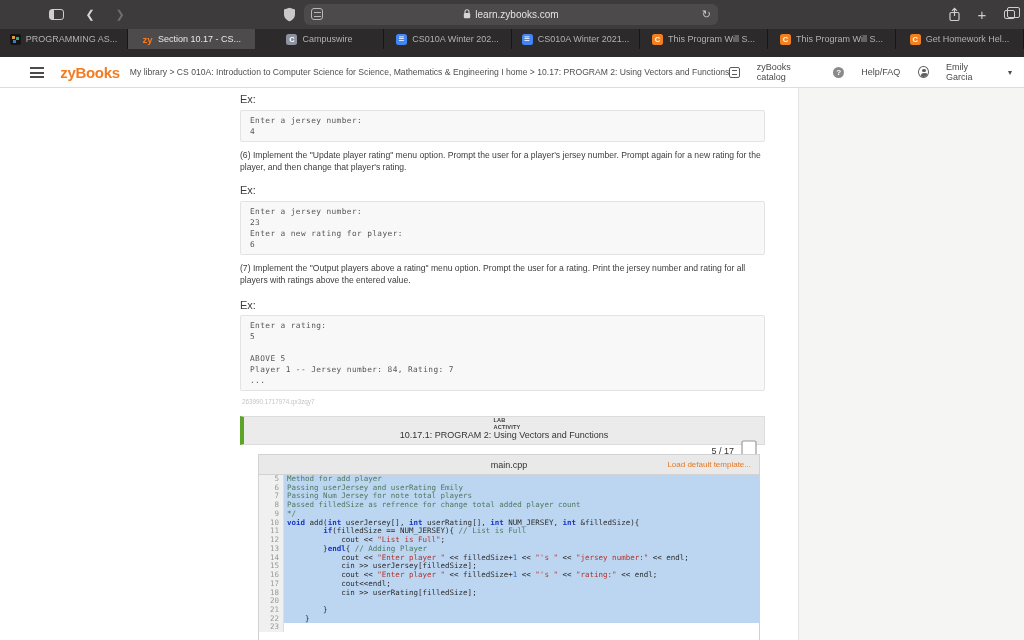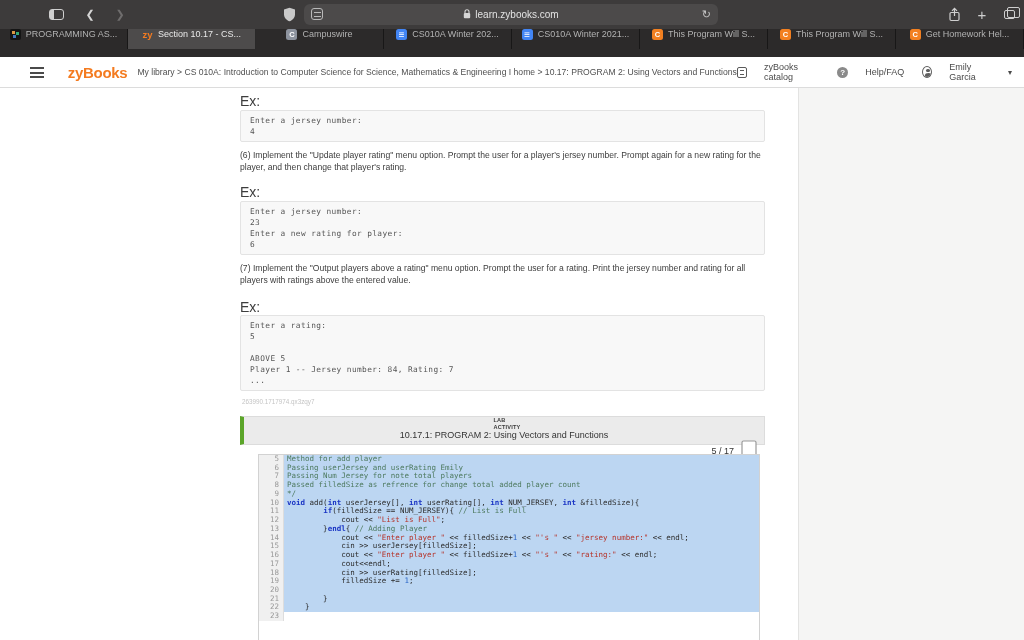--- a/index.html
+++ b/index.html
@@ -20,52 +20,52 @@
   .url-center { display:flex; align-items:flex-start; gap:4px; font-size:10px; color:#e3e3e3; }
   .reload-ic { position:absolute; right:7px; top:0; height:21px; display:flex; align-items:center; font-size:11px; color:#c9c9c9; }
   .share-ic { left:944px; width:20px; }
   .plus-ic { left:972px; width:20px; font-size:15px; font-weight:300; }
   .tabgrid-ic { left:998px; width:22px; }
   .tabgrid-glyph { position:relative; width:11px; height:9px; border:1.4px solid #cfcfcf; border-radius:2px; }
   .tabgrid-glyph::before { content:""; position:absolute; left:2.5px; top:-4.5px; width:11px; height:9px; border:1.4px solid #cfcfcf; border-radius:2px; }
 
   
   .tabbar { position:absolute; left:0; top:29px; width:1024px; height:28px; background:#2c2a2a; display:flex; }
-  .tab { width:128px; height:20px; display:flex; align-items:flex-start; justify-content:center; gap:5px; border-right:1px solid rgba(0,0,0,0.45); overflow:hidden; cursor:default; }
+  .tab { width:128px; height:20px; display:flex; align-items:center; justify-content:center; gap:5px; border-right:1px solid rgba(0,0,0,0.45); overflow:hidden; cursor:default; }
   .tab .tab-label { font-size:9px; color:#b2b2b2; white-space:nowrap; }
   .tab.active { background:#4d4b4b; }
   .tab.active .tab-label { color:#e9e9e9; }
   .fav { width:11px; height:11px; border-radius:2.5px; flex:0 0 auto; display:flex; align-items:center; justify-content:center; font-size:7.5px; font-weight:bold; color:#fff; }
   .fav-pixel { background:#141414; position:relative; border-radius:2px; }
   .fav-pixel::before { content:""; position:absolute; left:2px; top:2px; width:3px; height:3px; background:#d94; box-shadow:4px 1px 0 #3a7, 1px 4px 0 #47b; }
   .fav-zy { background:transparent; color:#f47b20; font-size:9.5px; border-radius:0; }
   .fav-cw { background:#8d939e; }
   .fav-il { background:#4285f4; font-size:10px; font-weight:400; line-height:1; }
   .fav-chegg { background:#f38020; }
 
   
   .zyheader { position:absolute; left:0; top:57px; width:1024px; height:31px; background:#fff; border-bottom:1px solid #dcdcdc; display:flex; align-items:center; }
   .hamburger { width:15px; height:11px; margin-left:30px; background:repeating-linear-gradient(to bottom,#4a4a4a 0 2px, transparent 2px 4.5px); cursor:pointer; }
-  .zylogo { margin-left:24px; font-size:15px; font-weight:bold; color:#f47b20; letter-spacing:-0.3px; cursor:pointer; }
+  .zylogo { margin-left:16px; font-size:15px; font-weight:bold; color:#f47b20; letter-spacing:-0.3px; cursor:pointer; }
   .breadcrumb { margin-left:10px; font-size:8.6px; color:#4f4f4f; white-space:nowrap; }
   .header-right { margin-left:auto; display:flex; align-items:center; gap:18px; padding-right:12px; }
   .hdr-item { display:flex; align-items:center; gap:17px; font-size:9px; color:#4a4a4a; cursor:pointer; }
   .catalog-glyph { width:11px; height:11px; border:1.4px solid #5a5a5a; border-radius:2px; background:repeating-linear-gradient(to bottom, transparent 0 2.5px, #5a5a5a 2.5px 3.6px); background-clip:content-box; padding:1.5px; }
   .help-glyph { width:11px; height:11px; border-radius:50%; background:#8a8a8a; color:#fff; font-size:8px; font-weight:bold; display:flex; align-items:center; justify-content:center; }
   .person-glyph { position:relative; width:12px; height:12px; border-radius:50%; border:1.2px solid #5f5f5f; overflow:hidden; }
   .person-glyph::before { content:""; position:absolute; left:3.2px; top:1.8px; width:3.6px; height:3.6px; border-radius:50%; background:#5f5f5f; }
   .person-glyph::after { content:""; position:absolute; left:1.4px; top:6.4px; width:7.2px; height:5px; border-radius:50% 50% 0 0; background:#5f5f5f; }
   .caret { font-size:8px; color:#4a4a4a; margin-left:1px; }
 
   
   .right-void { position:absolute; left:798px; top:88px; width:226px; height:552px; background:#f5f5f4; border-left:1px solid #e3e3e2; }
 
   
   .content { position:absolute; left:240px; top:88px; width:525px; }
-  .ex-label { position:absolute; left:0; font-size:14px; color:#3d3d3d; }
+  .ex-label { position:absolute; left:0; font-size:11px; color:#3d3d3d; }
   .para { position:absolute; left:0; width:525px; font-size:8.6px; line-height:12px; color:#3d3d3d; }
   .prebox { position:absolute; left:0; width:525px; background:#f8f8f8; border:1px solid #e3e3e3; border-radius:2px; padding:4px 9px; font-family:"DejaVu Sans Mono", monospace; font-size:7.8px; line-height:11px; letter-spacing:0.4px; color:#555; white-space:pre; }
   .watermark { position:absolute; left:2px; top:310px; font-size:6.3px; color:#c4c4c4; }
 
   
   .lab-box { position:absolute; left:240px; top:416px; width:525px; height:29px; background:#ebebeb; border:1px solid #dcdcdc; border-left:4px solid #5ba529; display:flex; align-items:center;flex-direction:column; }
   .lab-badge { margin-left:6px; font-size:5.6px; font-weight:bold; color:#3a3a3a; line-height:6.5px; letter-spacing:0.2px; }
   .lab-divider { width:1px; height:19px; background:#c9c9c9; margin:0 8px 0 9px; }
   .lab-title { font-size:9px; color:#333; }
   .lab-right { margin-left:auto; display:flex; align-items:center; gap:7px; padding-right:7px; }
@@ -216,20 +216,24 @@
     <span class="lab-title">10.17.1: PROGRAM 2: Using Vectors and Functions</span>
     <span class="lab-right">
       <span class="lab-progress">5 / 17</span>
       <svg class="bookmark-ic" viewBox="0 0 16 21">
           <path d="M2.5 1 h11 a1.5 1.5 0 0 1 1.5 1.5 v16.8 l-7 -3.4 -7 3.4 V2.5 a1.5 1.5 0 0 1 1.5 -1.5 Z" fill="#fff" stroke="#9a9a9a" stroke-width="1.2"></path>
         </svg>
     </span>
   </div>
 
   <div class="code-widget">
+    <div class="code-header">
+      <span class="code-filename">main.cpp</span>
+      <span class="load-template">Load default template...</span>
+    </div>
     <div class="editor">
         <div class="code-row">
           <span class="ln">5</span>
           <span class="lc hl"><span class="seg-c">Method for add player</span></span>
         </div>
         <div class="code-row">
           <span class="ln">6</span>
           <span class="lc hl"><span class="seg-c">Passing userJersey and userRating Emily</span></span>
         </div>
         <div class="code-row">
@@ -274,24 +278,20 @@
         </div>
         <div class="code-row">
           <span class="ln">17</span>
           <span class="lc hl"><span class="seg-p">            cout&lt;&lt;endl;</span></span>
         </div>
         <div class="code-row">
           <span class="ln">18</span>
           <span class="lc hl"><span class="seg-p">            cin &gt;&gt; userRating[filledSize];</span></span>
         </div>
         <div class="code-row">
-          <span class="ln">19</span>
-          <span class="lc hl"><span class="seg-p">            filledSize += </span><span class="seg-n">1</span><span class="seg-p">;</span></span>
-        </div>
-        <div class="code-row">
           <span class="ln">20</span>
           <span class="lc hl"></span>
         </div>
         <div class="code-row">
           <span class="ln">21</span>
           <span class="lc hl"><span class="seg-p">        }</span></span>
         </div>
         <div class="code-row">
           <span class="ln">22</span>
           <span class="lc hl"><span class="seg-p">    }</span></span>

